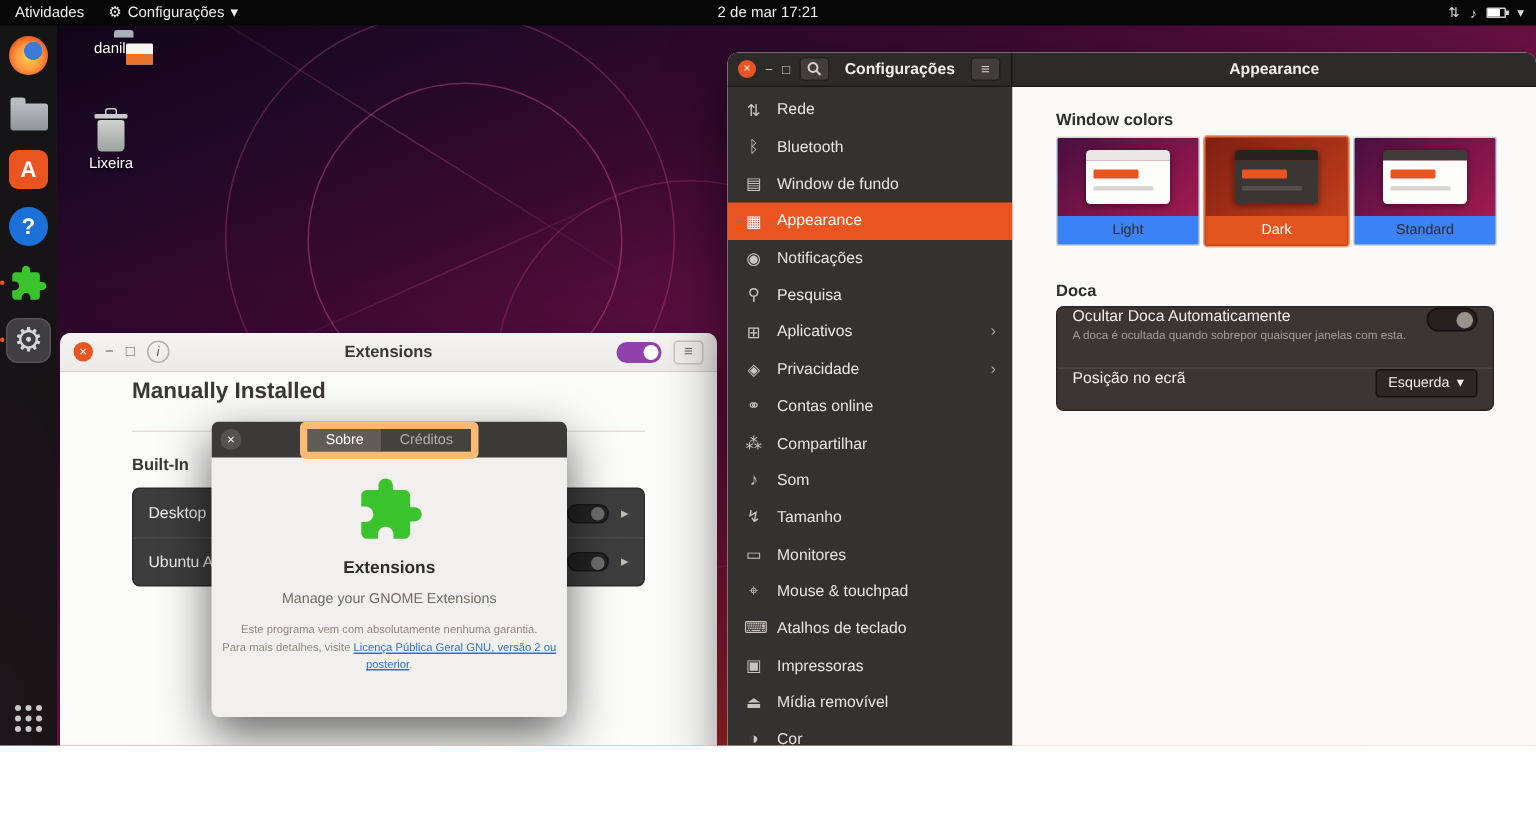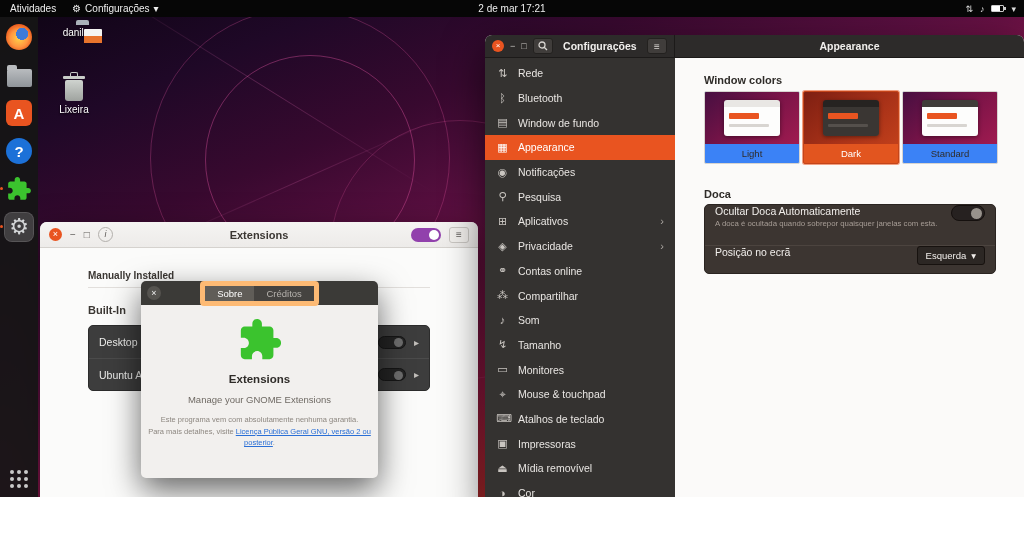--- a/index.html
+++ b/index.html
@@ -43,21 +43,21 @@
 .win-ext{position:absolute;left:40px;top:222px;width:438px;height:298px;background:#fbfbfa;border-radius:7px 7px 4px 4px;box-shadow:0 14px 36px rgba(0,0,0,.55);z-index:20}
 .we-header{position:relative;height:26px;background:linear-gradient(#f5f4f2,#edebe9);border-bottom:1px solid #d5d2ce;border-radius:7px 7px 0 0;display:flex;align-items:center;padding:0 9px;gap:8px}
 .btn-close{width:13px;height:13px;border-radius:50%;background:#e95420;color:#fff;font-size:9px;line-height:13px;text-align:center;z-index:2;flex:none}
 .we-min,.we-max{color:#5f5c59;font-size:10px;z-index:2}
 .we-info{width:15px;height:15px;border-radius:50%;border:1px solid #b3b0ac;color:#5f5c59;font-size:9px;line-height:13px;text-align:center;z-index:2;font-style:italic}
 .we-title{position:absolute;left:0;right:0;text-align:center;font-weight:bold;font-size:11px;color:#3b3733}
 .we-toggle{margin-left:auto;width:30px;height:14px;border-radius:7px;background:#9141ac;position:relative;z-index:2;flex:none}
 .we-toggle .knob{position:absolute;right:2px;top:2px;width:10px;height:10px;border-radius:50%;background:#fff}
 .we-menu{width:20px;height:16px;border:1px solid #c9c6c2;border-radius:3px;background:#f1efec;color:#5f5c59;font-size:10px;line-height:14px;text-align:center;z-index:2;flex:none}
 .we-body{position:relative;height:272px}
-.we-sec1{position:absolute;left:48px;top:22px;font-size:10px;font-weight:bold;color:#3b3733}
+.we-sec1{position:absolute;left:48px;top:4px;font-size:15px;font-weight:bold;color:#3b3733}
 .we-sep{position:absolute;left:48px;right:48px;top:39px;height:1px;background:#e2dfdc}
 .we-sec2{position:absolute;left:48px;top:56px;font-size:11px;font-weight:bold;color:#3b3733}
 .we-card{position:absolute;left:48px;top:77px;width:342px;height:66px;background:#3d3d3d;border-radius:5px;border:1px solid #2c2c2c;overflow:hidden}
 .we-row{height:32px;display:flex;align-items:center;padding:0 10px;gap:8px;color:#ededeb;font-size:10.5px}
 .we-row + .we-row{border-top:1px solid #4b4b4b}
 .we-row .sp{flex:1}
 .sw-small{width:28px;height:13px;border-radius:7px;background:#232323;border:1px solid #161616;position:relative;flex:none}
 .sw-small .knob{position:absolute;right:2px;top:1.5px;width:9px;height:9px;border-radius:50%;background:#6d6d6d}
 .we-arrow{color:#c2bfbb;font-size:10px}
 

